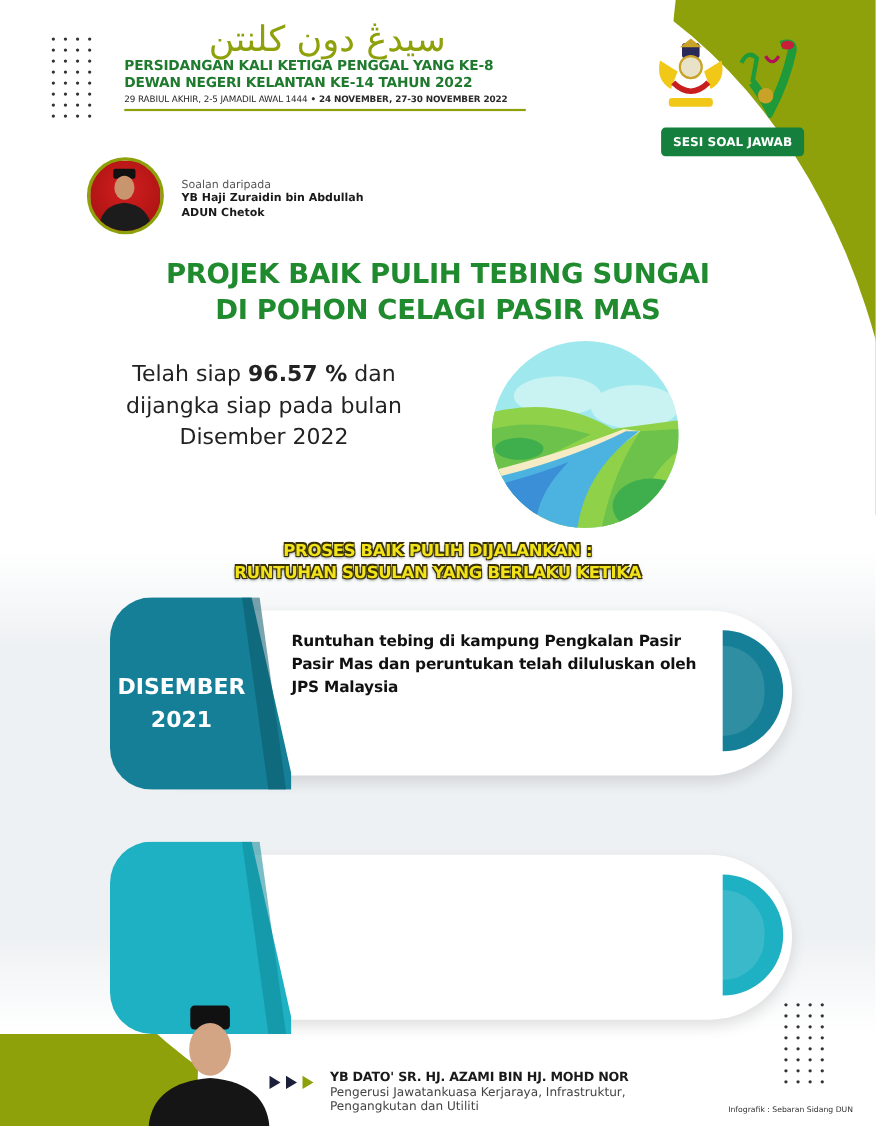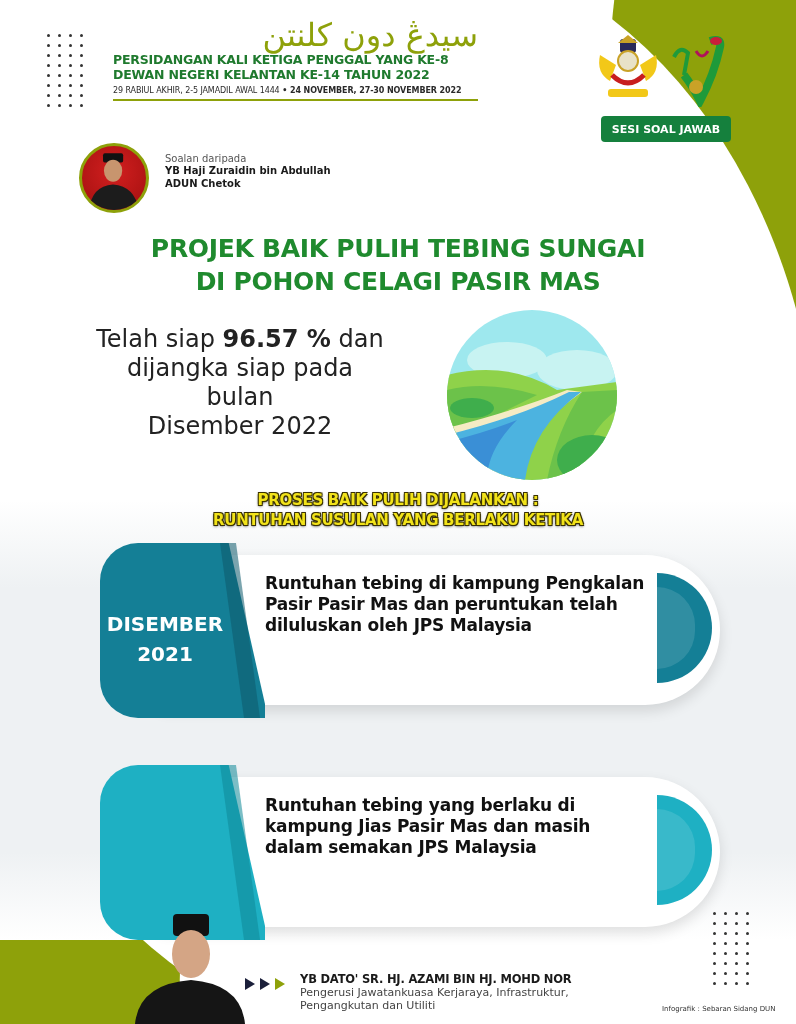--- a/index.html
+++ b/index.html
@@ -31,41 +31,41 @@
     background: linear-gradient(180deg, #ffffff 0%, #eef1f3 20%, #eef1f3 80%, #ffffff 100%);
     z-index: 1;
   }
   .layer { position: absolute; z-index: 5; }
 
   .dots { display: grid; grid-template-columns: repeat(4, 11px); grid-auto-rows: 10px; }
   .dots span { width: 3px; height: 3px; background: #333; border-radius: 50%; }
 
   
   .header { left: 113px; top: 18px; width: 365px; }
-  .jawi { font-family: "DejaVu Serif", serif; font-size: 32px; color: #8ea10a; direction: rtl; text-align: right; line-height: 34px; padding-left: 4px; }
+  .jawi { font-family: "DejaVu Serif", serif; font-size: 32px; color: #8ea10a; direction: rtl; text-align: center; line-height: 34px; padding-left: 4px; }
   .hdr-line { font-size: 12.5px; font-weight: bold; color: #1f7a2e; letter-spacing: -0.2px; line-height: 15px; }
   .hdr-date { font-size: 8px; color: #2a2a2a; margin-top: 4px; font-weight: bold; letter-spacing: -0.1px; }
   .hdr-rule { height: 2px; background: #8ea10a; margin-top: 4px; width: 365px; }
 
   .logos { left: 594px; top: 35px; width: 140px; height: 75px; }
   .crest { position: absolute; left: 0; top: 0; width: 68px; height: 68px; }
   .event-logo { position: absolute; left: 76px; top: 0; width: 56px; height: 72px; }
 
   .badge { left: 601px; top: 116px; width: 130px; height: 26px; background: #15803d; color: #fff; border-radius: 4px; font-weight: bold; font-size: 11px; display: flex; align-items: center; justify-content: center; }
 
   
   .q-photo { left: 79px; top: 143px; width: 70px; height: 70px; border-radius: 50%; background: radial-gradient(circle at 50% 40%, #d21f1f 0%, #b01414 70%); border: 3px solid #8ea10a; overflow: hidden; }
-  .q-text { left: 165px; top: 153px; }
+  .q-text { left: 165px; top: 163px; }
   .q-label { font-size: 10px; color: #555; }
   .q-name { font-size: 10px; font-weight: bold; color: #1a1a1a; line-height: 13px; }
 
   .title { left: 0; top: 232px; width: 796px; text-align: center; }
   .title div { font-size: 25px; font-weight: bold; color: #1f8a2e; line-height: 33px; letter-spacing: -0.3px; }
 
-  .status { left: 90px; top: 325px; width: 300px; text-align: center; font-size: 24px; color: #222; line-height: 29px; }
+  .status { left: 90px; top: 325px; width: 300px; text-align: center; font-size: 20px; color: #222; line-height: 29px; }
   .status b { font-weight: bold; }
 
   .river { left: 447px; top: 310px; width: 170px; height: 170px; border-radius: 50%; overflow: hidden; }
 
   .events-heading { left: 0; top: 490px; width: 796px; text-align: center; }
   .events-heading div { font-size: 15px; font-weight: 900; color: #f2e31a; line-height: 20px; letter-spacing: -0.3px;
     text-shadow: -1px -1px 0 #3a3200, 1px -1px 0 #3a3200, -1px 1px 0 #3a3200, 1px 1px 0 #3a3200, 0 1px 3px #000; }
 
   
   .card { left: 100px; width: 620px; height: 175px; }
@@ -78,21 +78,21 @@
     position: absolute; left: 0; top: 0; width: 165px; height: 175px;
     border-radius: 38px 0 0 38px;
     clip-path: polygon(0 0, 78% 0, 100% 92%, 100% 100%, 0 100%);
   }
   .card .fold {
     position: absolute; left: 120px; top: 0; width: 40px; height: 175px;
     clip-path: polygon(0 0, 40% 0, 100% 100%, 60% 100%);
     opacity: 0.55;
   }
   .card .date { position: absolute; left: 0; top: 0; width: 130px; height: 175px; display: flex; flex-direction: column; align-items: center; justify-content: center; color: #fff; font-weight: bold; font-size: 20px; line-height: 30px; padding-top: 17px; }
-  .card .desc { position: absolute; left: 165px; top: 30px; width: 380px; font-size: 17px; font-weight: bold; color: #111; line-height: 21px; letter-spacing: -0.2px; }
+  .card .desc { position: absolute; left: 165px; top: 30px; width: 380px; font-size: 14px; font-weight: bold; color: #111; line-height: 21px; letter-spacing: -0.2px; }
   .card .cap { position: absolute; right: 8px; top: 30px; width: 55px; height: 110px; border-radius: 0 55px 55px 0; }
   .card .cap::after { content: ""; position: absolute; left: 0; top: 14px; width: 38px; height: 82px; border-radius: 0 41px 41px 0; background: rgba(255,255,255,0.12); }
 
   .card1 { top: 543px; }
   .card1 .tab, .card1 .cap { background: #147f96; }
   .card1 .fold { background: #0c5a6b; }
   .card2 { top: 765px; }
   .card2 .tab, .card2 .cap { background: #1eb0c3; }
   .card2 .fold { background: #0f8898; }
 
@@ -240,21 +240,20 @@
     <span>2021</span>
   </div>
   <div class="desc">Runtuhan tebing di kampung Pengkalan Pasir Pasir Mas dan peruntukan telah diluluskan oleh JPS Malaysia</div>
   <div class="cap"></div>
 </div>
 
 <div class="layer card card2">
   <div class="body"></div>
   <div class="tab"></div>
   <div class="fold"></div>
-  <div class="desc">Runtuhan tebing yang berlaku di kampung Jias Pasir Mas dan masih dalam semakan JPS Malaysia</div>
   <div class="cap"></div>
 </div>
 
 <div class="layer dots" style="left:713px;top:912px;">
   <span></span>
     <span></span>
     <span></span>
     <span></span>
   <span></span>
     <span></span>

